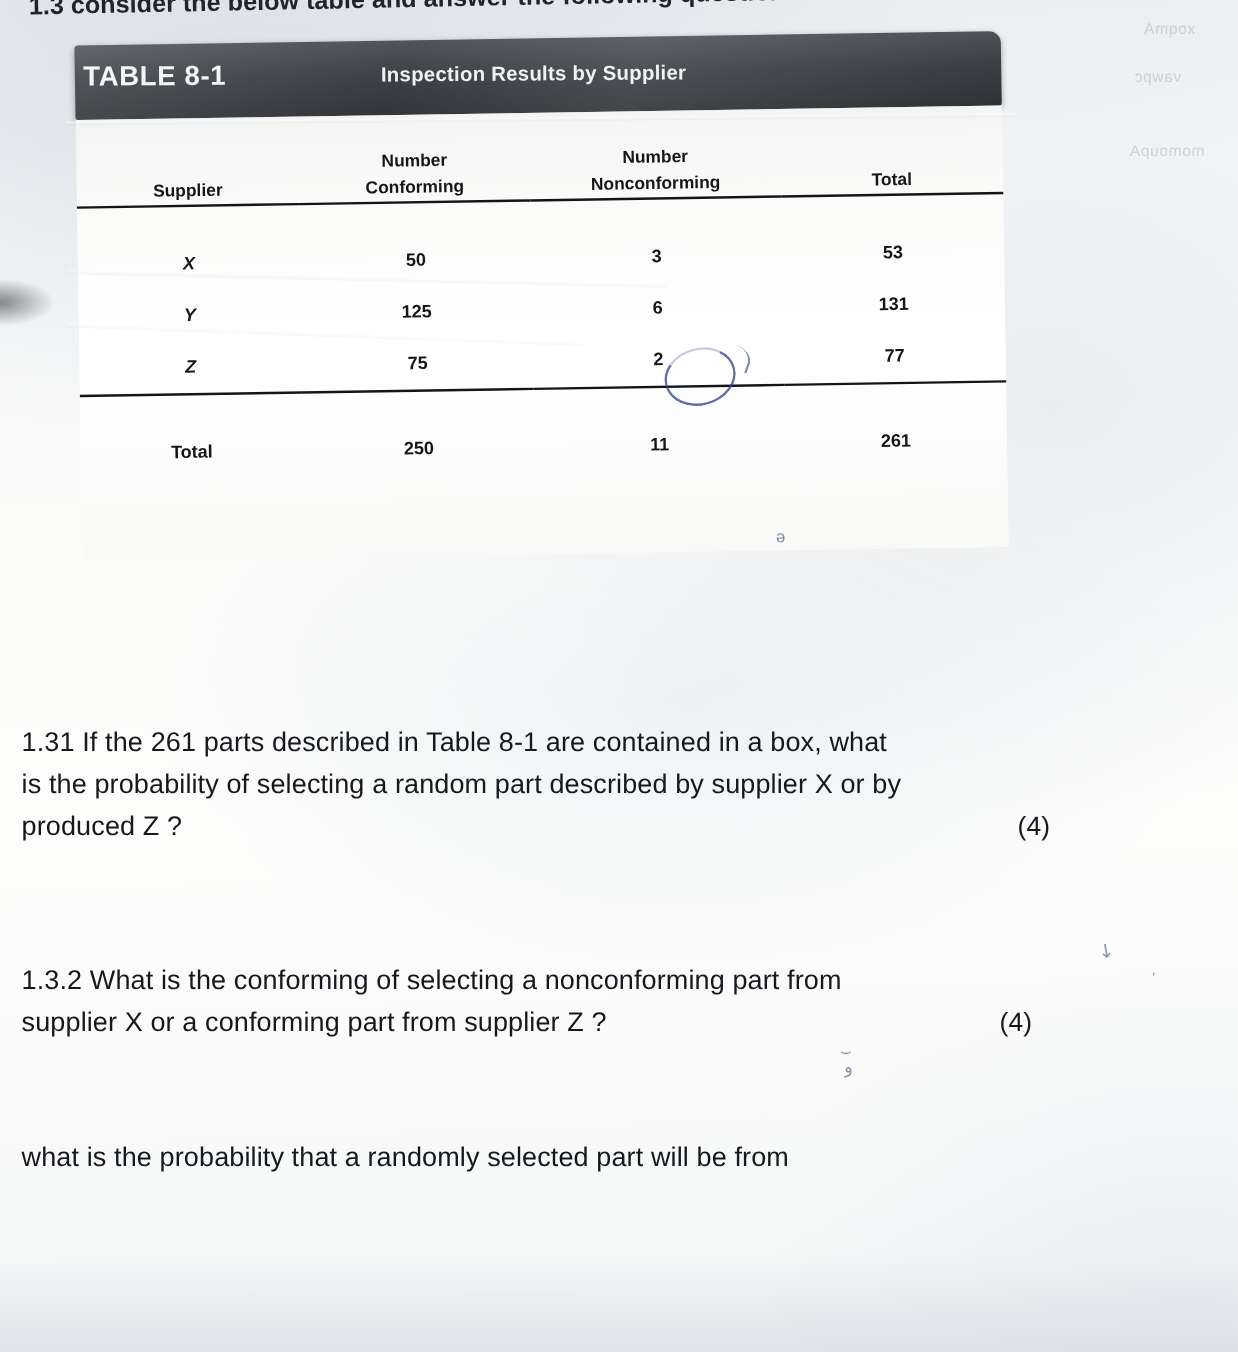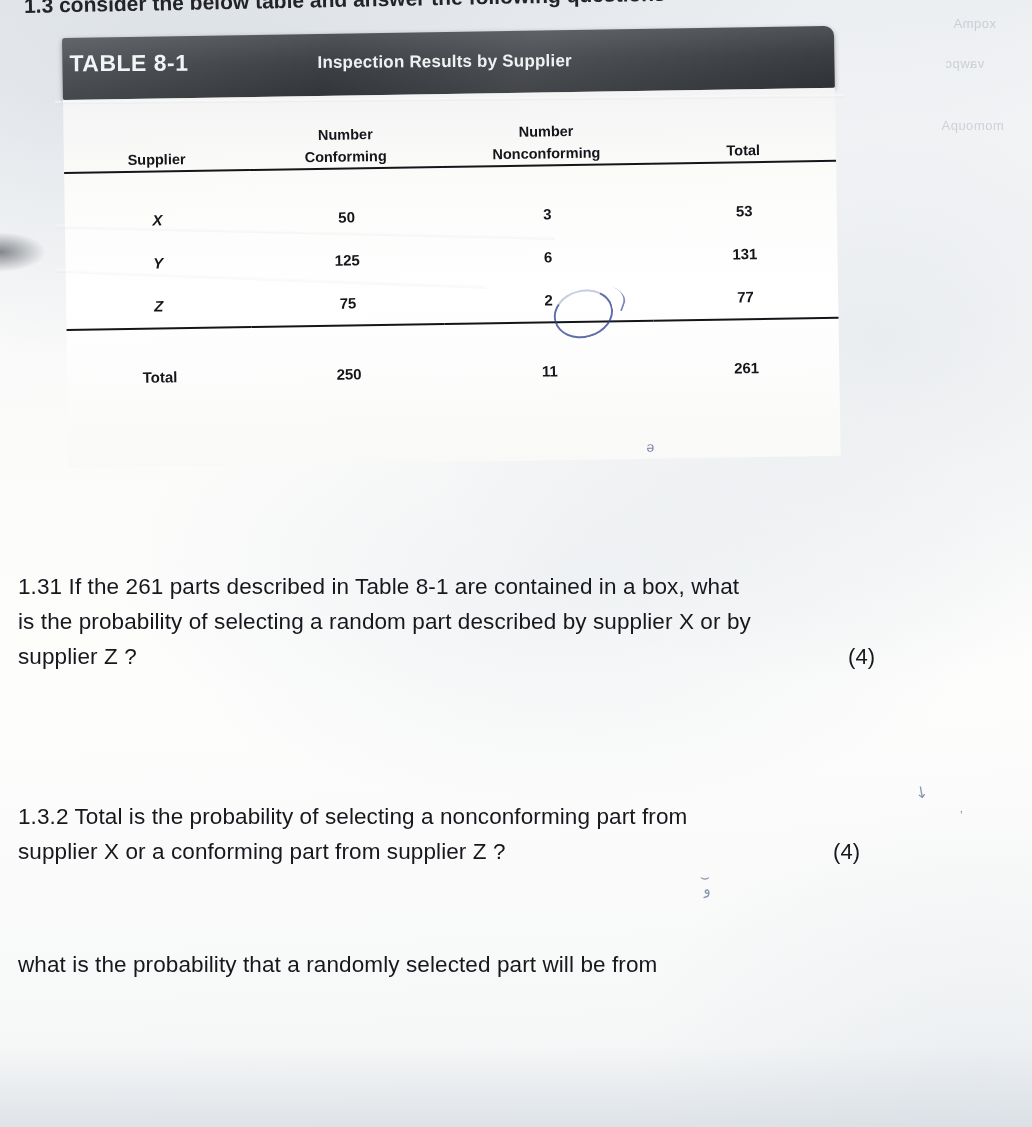--- a/index.html
+++ b/index.html
@@ -183,21 +183,21 @@
   .question {
     position: absolute;
     left: 18px;
     width: 1000px;
     font-size: 22.5px;
     line-height: 1.55;
     color: #17181d;
     letter-spacing: 0.1px;
   }
 
-  #q131 { top: 570px; }
+  #q131 { top: 602px; }
   #q132 { top: 800px; }
   #q133 { top: 948px; }
 
   .q-line { display: block; }
   .q-line.with-marks { position: relative; }
   .marks-abs {
     position: absolute;
     font-size: 22px;
   }
 
@@ -293,27 +293,27 @@
     <div class="crease" style="left:-10px; top:242px; width:430px; height:4px; transform:rotate(3.0deg); opacity:0.5;"></div>
   </div>
 
   <div style="position:absolute; left:0; top:232px; width:46px; height:40px; background:radial-gradient(ellipse at left center, rgba(40,44,52,0.55), rgba(255,255,255,0) 70%);"></div>
   <div style="position:absolute; left:0; top:1046px; width:1032px; height:82px; background:linear-gradient(180deg, rgba(235,238,241,0.0), rgba(206,213,221,0.55));"></div>
 
   <div class="question" id="q131">
     <span class="q-line">1.31 If the 261 parts described in  Table  8-1 are contained in a box, what</span>
     <span class="q-line">is the probability of selecting a random part described by supplier  X or by</span>
     <span class="q-line with-marks">
-      <span>supplier  Z ?</span>
+      <span>produced  Z ?</span>
       <span class="marks-abs" style="left:830px; top:0;">(4)</span>
     </span>
   </div>
 
   <div class="question" id="q132">
-    <span class="q-line">1.3.2 Total is the probability of selecting a nonconforming part from</span>
+    <span class="q-line">1.3.2 What is the conforming of selecting a nonconforming part from</span>
     <span class="q-line with-marks">
       <span>supplier  X or a conforming part from supplier  Z ?</span>
       <span class="marks-abs" style="left:815px; top:0;">(4)</span>
     </span>
   </div>
 
   <div class="question" id="q133">
     <span class="q-line">what is the probability that a randomly selected part will be from</span>
   </div>
 

